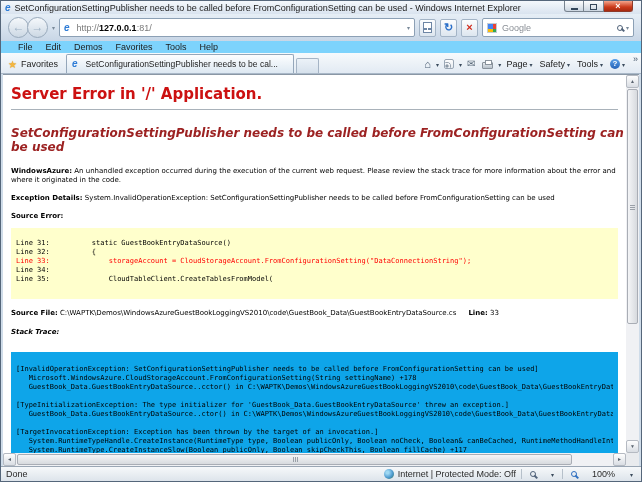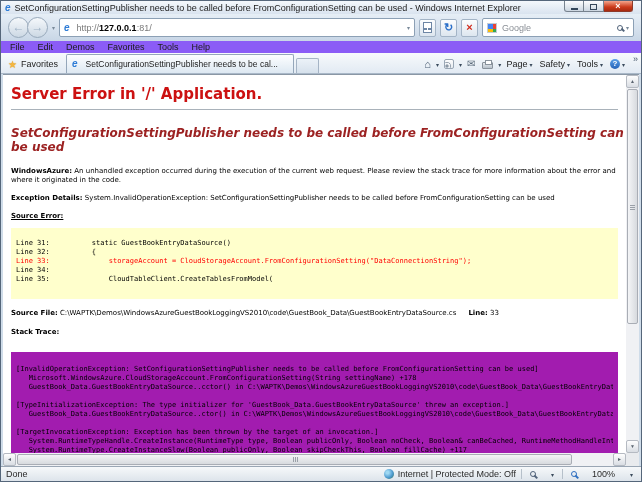--- a/index.html
+++ b/index.html
@@ -63,21 +63,21 @@
   .search-input{border:none;outline:none;background:transparent;flex:1;min-width:0;
     font-family:"Liberation Sans",sans-serif;font-size:9px;color:#444;}
   .search-input::placeholder{color:#8a8f96;}
   .magnifier{width:6px;height:6px;border:1.5px solid #51637a;border-radius:50%;position:relative;flex:0 0 auto;}
   .magnifier::after{content:"";position:absolute;width:4px;height:1.5px;background:#51637a;
     transform:rotate(45deg);right:-3px;bottom:-1px;}
   .magnifier.blue{border-color:#2f6fc0;}
   .magnifier.blue::after{background:#2f6fc0;}
   
   .menubar{height:12px;flex:0 0 12px;display:flex;align-items:center;gap:1px;
-    background:#8b5cf6;padding-left:3px;font-size:9px;color:#1c1c1c;}
+    background:#7dd3fc;padding-left:11px;font-size:9px;color:#1c1c1c;}
   .menu-item{padding:0 6px;line-height:12px;}
   
   .favbar{height:21px;flex:0 0 21px;display:flex;align-items:flex-end;position:relative;
     background:linear-gradient(#f7fafc,#e2eaf3);border-bottom:1px solid #a9b8c8;padding-left:3px;}
   .fav-btn{display:flex;align-items:center;gap:4px;font-size:9px;color:#1c1c1c;padding:3px 8px 4px 4px;}
   .star{color:#f4b63f;font-size:10px;line-height:9px;text-shadow:0 0 1px #c98a14;}
   .tab{width:228px;height:19px;display:flex;align-items:center;gap:4px;padding:0 5px;
     background:linear-gradient(#fdfeff,#dde8f2);border:1px solid #95a7ba;border-bottom:none;
     border-radius:2px 2px 0 0;font-size:8.5px;color:#1c1c1c;}
   .tab-title{white-space:nowrap;overflow:hidden;flex:1;}
@@ -110,21 +110,21 @@
   .page hr{border:none;border-top:1px solid #a9b2ba;margin:0 8px 0 0;}
   .page h2{font-size:12px;font-weight:bold;font-style:italic;color:#9c2222;margin:16px 0 13px 0;}
   .meta{margin:0 8px 9px 0;line-height:1.3;}
   .meta b{font-weight:bold;}
   .code-box{background:#ffffcc;margin:7px 8px 8px 0;padding:11px 5px 15px 5px;
     font-family:"DejaVu Sans Mono",monospace;font-size:7px;line-height:9px;overflow:hidden;}
   .code-line{white-space:pre;min-height:9px;overflow:hidden;}
   .code-line.err{color:#ff0000;}
   .sourcefile{margin:10px 8px 10px 0;}
   .sourcefile .gap{display:inline-block;width:12px;}
-  .stack-box{background:#a21caf;margin:8px 8px 0 0;padding:13px 5px 10px 5px;
+  .stack-box{background:#0ea5e9;margin:8px 8px 0 0;padding:13px 5px 10px 5px;
     font-family:"DejaVu Sans Mono",monospace;font-size:7px;line-height:9px;overflow:hidden;}
   .st-line{white-space:pre;min-height:9px;overflow:hidden;}
   
   .vscroll{grid-area:1/2;background:#f0f1f4;display:flex;flex-direction:column;padding:0;}
   .sbtn{flex:0 0 13px;background:linear-gradient(#fefefe,#d9dde3);border:1px solid #b5bac2;
     border-radius:2px;color:#5a6470;font-size:5px;line-height:11px;text-align:center;}
   .vthumb{flex:0 0 235px;margin:1px;background:linear-gradient(90deg,#f4f5f7,#d7dade);
     border:1px solid #a9adb5;border-radius:2px;position:relative;}
   .vthumb::after{content:"";position:absolute;left:2px;right:2px;top:50%;height:5px;margin-top:-2px;
     background:repeating-linear-gradient(#9aa0a8 0 1px,transparent 1px 2px);}
@@ -259,35 +259,35 @@
     <span class="overflow-chevron">»</span>
   </div>
 
   <div class="content">
     <div class="page">
       <h1>Server Error in '/' Application.</h1>
       <hr>
       <h2>SetConfigurationSettingPublisher needs to be called before FromConfigurationSetting can be used</h2>
       <p class="meta"><b>WindowsAzure:</b><span> An unhandled exception occurred during the execution of the current web request. Please review the stack trace for more information about the error and where it originated in the code.</span></p>
       <p class="meta"><b>Exception Details:</b><span> System.InvalidOperationException: SetConfigurationSettingPublisher needs to be called before FromConfigurationSetting can be used</span></p>
-      <p class="meta" style="margin-bottom:0;text-decoration:underline;"><b>Source Error:</b></p>
+      <p class="meta" style="margin-bottom:0;"><b>Source Error:</b></p>
       <div class="code-box">
 
           <div class="code-line">Line 31:          static GuestBookEntryDataSource()</div>
 
           <div class="code-line">Line 32:          {</div>
 
           <div class="code-line err">Line 33:              storageAccount = CloudStorageAccount.FromConfigurationSetting("DataConnectionString");</div>
 
           <div class="code-line">Line 34:</div>
 
           <div class="code-line">Line 35:              CloudTableClient.CreateTablesFromModel(</div>
         </div>
       <p class="meta sourcefile"><b>Source File:</b><span> C:\WAPTK\Demos\WindowsAzureGuestBookLoggingVS2010\code\GuestBook_Data\GuestBookEntryDataSource.cs</span><span class="gap"></span><b>Line:</b><span> 33</span></p>
-      <p class="meta" style="margin-bottom:14px;"><b>Stack Trace:</b></p>
+      <p class="meta" style="margin-bottom:14px;font-style:italic;"><b>Stack Trace:</b></p>
       <div class="stack-box">
 
           <div class="st-line">[InvalidOperationException: SetConfigurationSettingPublisher needs to be called before FromConfigurationSetting can be used]</div>
 
           <div class="st-line">   Microsoft.WindowsAzure.CloudStorageAccount.FromConfigurationSetting(String settingName) +178</div>
 
           <div class="st-line">   GuestBook_Data.GuestBookEntryDataSource..cctor() in C:\WAPTK\Demos\WindowsAzureGuestBookLoggingVS2010\code\GuestBook_Data\GuestBookEntryDataSource.cs</div>
 
           <div class="st-line"></div>
 

